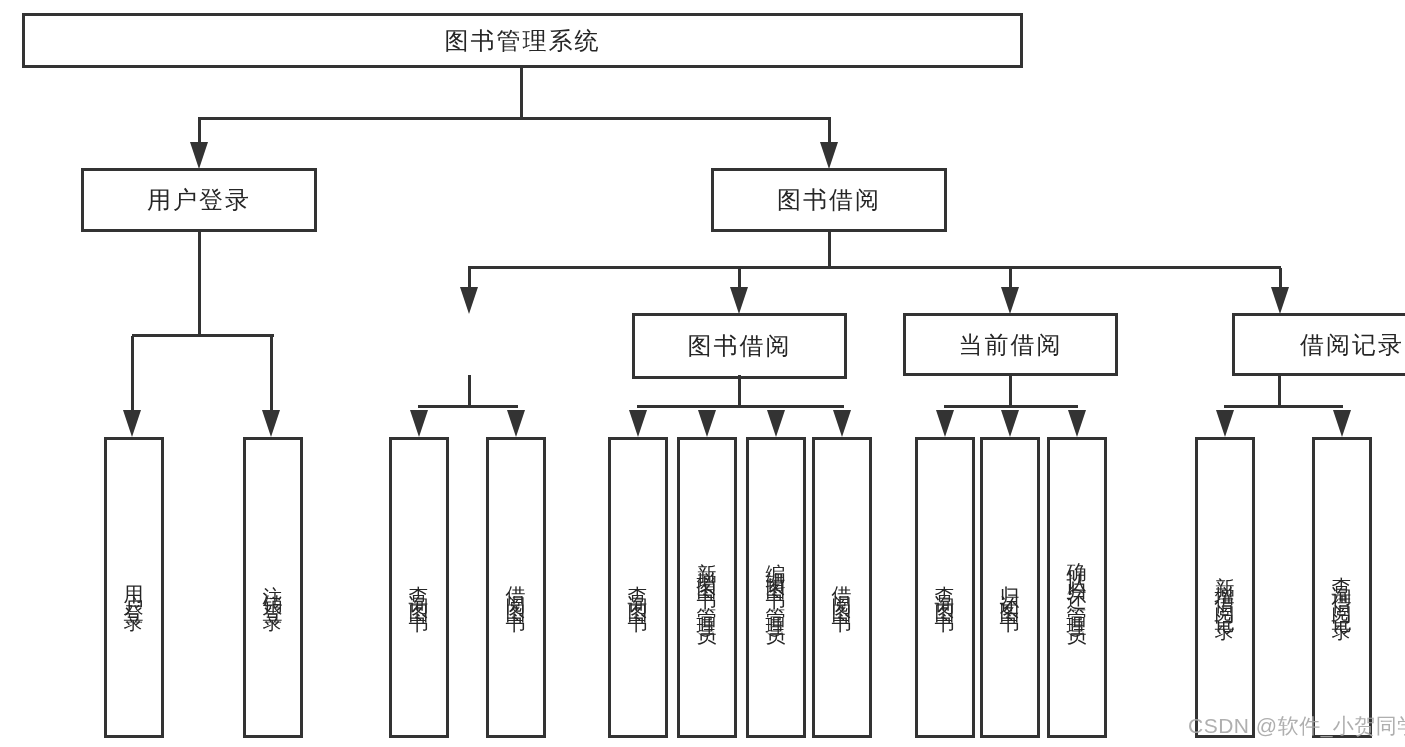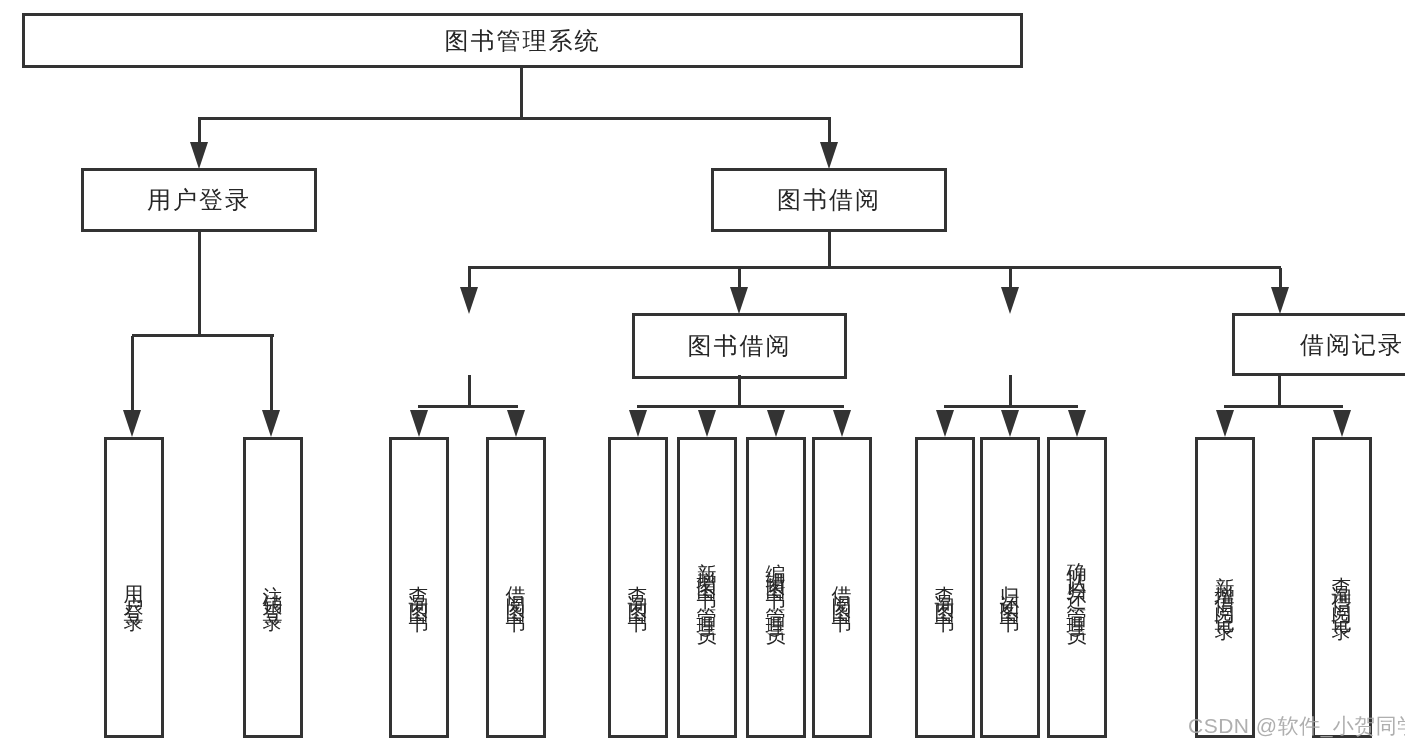--- a/index.html
+++ b/index.html
@@ -65,20 +65,23 @@
   <div class="arrow" style="left:460px;top:287px;"></div>
   <div class="v" style="left:738px;top:268px;height:21px;"></div>
   <div class="arrow" style="left:730px;top:287px;"></div>
   <div class="v" style="left:1009px;top:268px;height:21px;"></div>
   <div class="arrow" style="left:1001px;top:287px;"></div>
   <div class="v" style="left:1279px;top:268px;height:21px;"></div>
   <div class="arrow" style="left:1271px;top:287px;"></div>
 
   <div class="box" style="left:632px;top:313px;width:215px;height:66px;">
     <span class="hlabel">图书借阅</span>
+  </div>
+  <div class="box" style="left:903px;top:313px;width:215px;height:63px;">
+    <span class="hlabel">当前借阅</span>
   </div>
   <div class="box" style="left:1232px;top:313px;width:215px;height:63px;padding-left:25px;">
     <span class="hlabel">借阅记录</span>
   </div>
 
   <div class="v" style="left:468px;top:375px;height:32px;"></div>
   <div class="h" style="left:418px;top:405px;width:100px;"></div>
   <div class="arrow" style="left:410px;top:410px;"></div>
   <div class="arrow" style="left:507px;top:410px;"></div>
 

